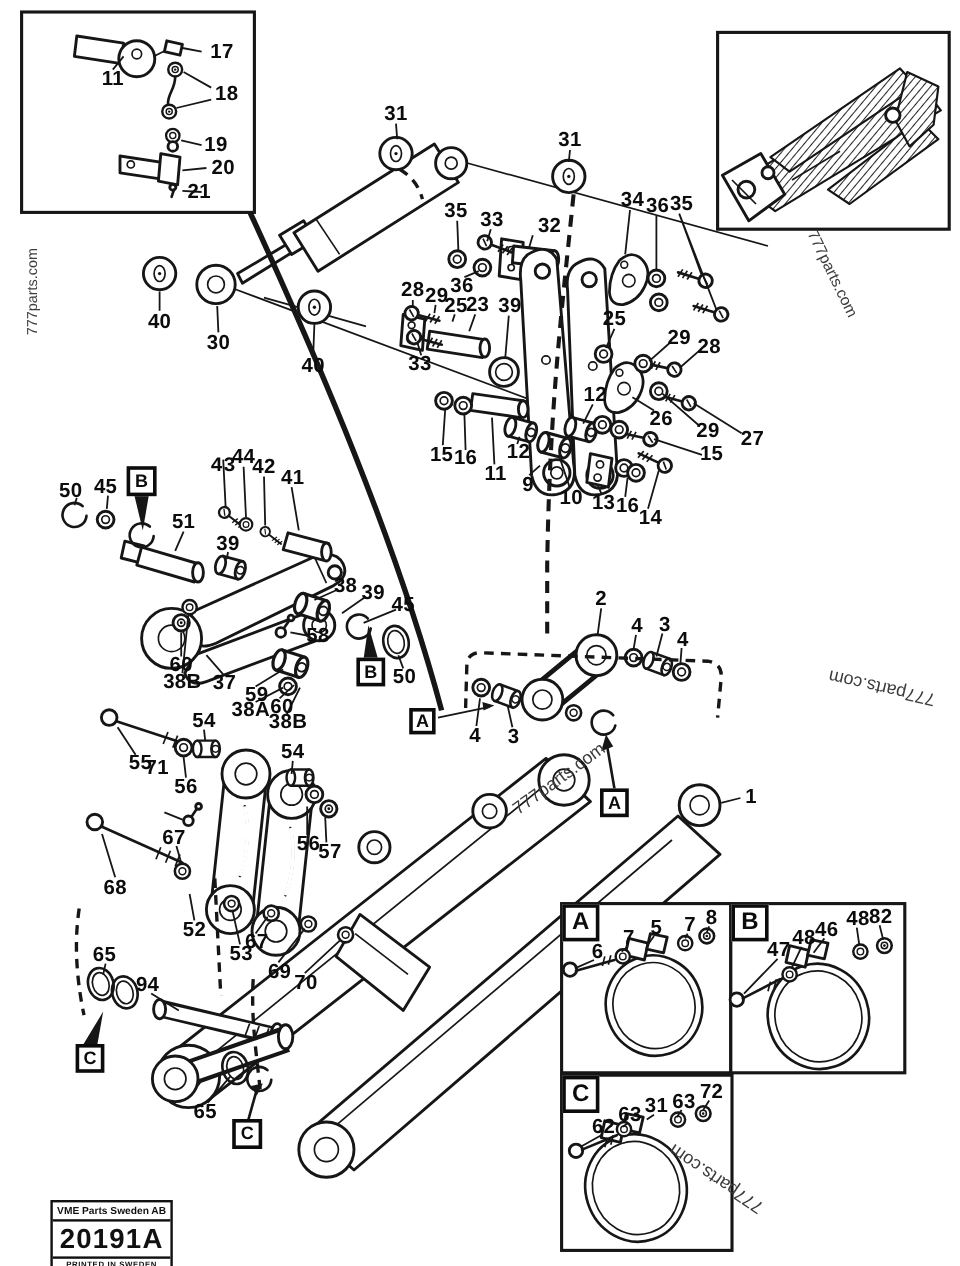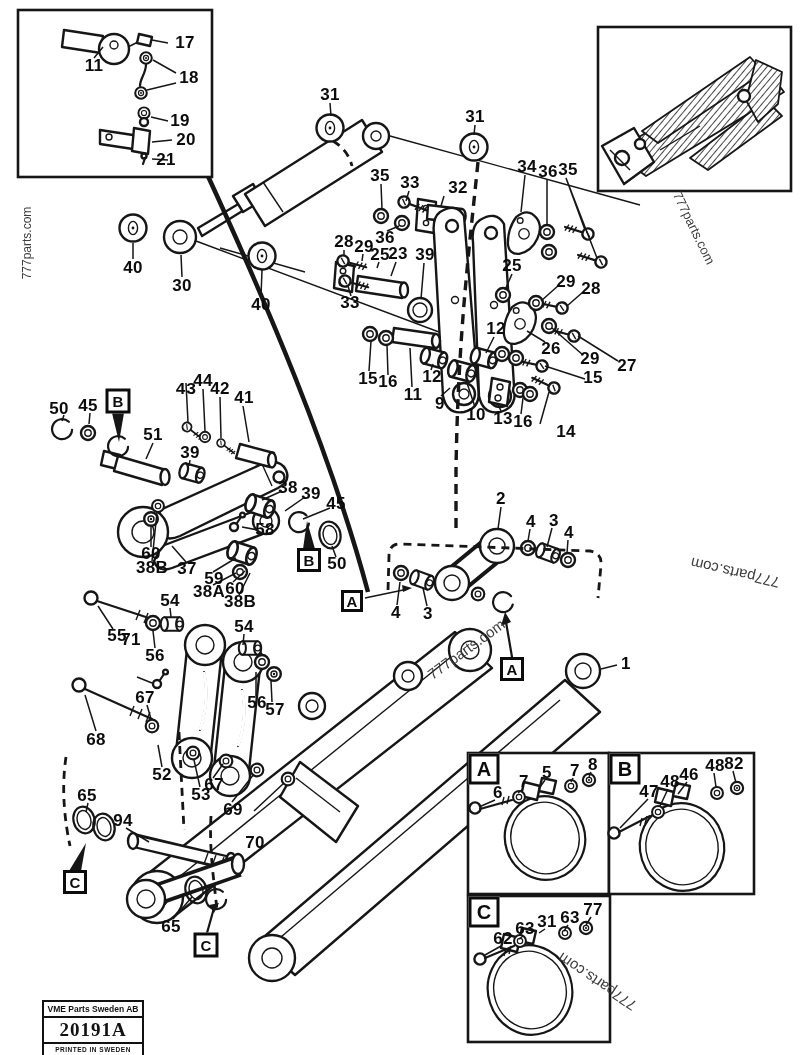--- a/index.html
+++ b/index.html
@@ -9,21 +9,21 @@
   #overlay{position:absolute;left:0;top:0;width:800px;height:1055px;}
   .callout{position:absolute;transform:translate(-50%,-50%);font-weight:bold;
            font-size:17px;color:#0c0c0c;white-space:nowrap;letter-spacing:.3px;}
   .marker{position:absolute;transform:translate(-50%,-50%);border:3px solid #0c0c0c;
           background:#fff;display:flex;align-items:center;justify-content:center;
           font-weight:bold;color:#0c0c0c;box-sizing:border-box;}
   .watermark{position:absolute;color:#3c3c3c;white-space:nowrap;transform-origin:center;}
   .tb{position:absolute;left:42px;top:1000px;width:98px;border:2px solid #111;
       background:#fff;text-align:center;color:#111;}
   .tb1{font-size:8.5px;font-weight:bold;padding:2px 1px;border-bottom:2px solid #111;}
-  .tb2{font-size:19px;font-weight:bold;letter-spacing:1px;padding:1px 0;font-family:Liberation Serif, serif;}
+  .tb2{font-size:23px;font-weight:bold;letter-spacing:1px;padding:1px 0;}
   .tb3{font-size:6.5px;font-weight:bold;border-top:2px solid #111;padding:2px 0;letter-spacing:.5px;}
   
   svg .ln{stroke:#161616;stroke-width:2.2;fill:none;stroke-linecap:round;stroke-linejoin:round}
   svg .th{stroke:#161616;stroke-width:1.4;fill:none}
   svg .ld{stroke:#161616;stroke-width:1.5;fill:none}
   svg .fw{fill:#fff;stroke:#161616;stroke-width:2.4;stroke-linejoin:round}
   svg .fb{fill:#161616;stroke:none}
   svg .dsh{stroke:#161616;stroke-width:3.4;fill:none;stroke-dasharray:10 7}
   svg .dsh2{stroke:#161616;stroke-width:2.8;fill:none;stroke-dasharray:8 6}
   svg .thick{stroke:#161616;stroke-width:4.5;fill:none}
@@ -425,21 +425,21 @@
       <div class="callout" style="left: 627px; top: 366px;">27</div>
       <div class="callout" style="left: 496px; top: 329px;">12</div>
       <div class="callout" style="left: 368px; top: 379px;">15</div>
       <div class="callout" style="left: 388px; top: 382px;">16</div>
       <div class="callout" style="left: 413px; top: 395px;">11</div>
       <div class="callout" style="left: 432px; top: 377px;">12</div>
       <div class="callout" style="left: 440px; top: 404px;">9</div>
       <div class="callout" style="left: 476px; top: 415px;">10</div>
       <div class="callout" style="left: 503px; top: 419px;">13</div>
       <div class="callout" style="left: 523px; top: 422px;">16</div>
-      <div class="callout" style="left: 566px; top: 432px;">14</div>
+      <div class="callout" style="left: 542px; top: 432px;">14</div>
       <div class="callout" style="left: 593px; top: 378px;">15</div>
       <div class="callout" style="left: 186px; top: 389px; font-family: Liberation Mono, monospace;">43</div>
       <div class="callout" style="left: 203px; top: 381px;">44</div>
       <div class="callout" style="left: 220px; top: 389px;">42</div>
       <div class="callout" style="left: 244px; top: 398px;">41</div>
       <div class="callout" style="left: 59px; top: 409px;">50</div>
       <div class="callout" style="left: 88px; top: 406px;">45</div>
       <div class="callout" style="left: 153px; top: 435px;">51</div>
       <div class="callout" style="left: 190px; top: 453px;">39</div>
       <div class="callout" style="left: 288px; top: 488px;">38</div>
@@ -460,21 +460,21 @@
       <div class="callout" style="left: 131px; top: 640px;">71</div>
       <div class="callout" style="left: 145px; top: 698px;">67</div>
       <div class="callout" style="left: 96px; top: 740px;">68</div>
       <div class="callout" style="left: 244px; top: 627px;">54</div>
       <div class="callout" style="left: 257px; top: 703px;">56</div>
       <div class="callout" style="left: 275px; top: 710px;">57</div>
       <div class="callout" style="left: 162px; top: 775px;">52</div>
       <div class="callout" style="left: 214px; top: 785px;">67</div>
       <div class="callout" style="left: 201px; top: 795px;">53</div>
       <div class="callout" style="left: 233px; top: 810px;">69</div>
-      <div class="callout" style="left: 255px; top: 819px; margin-top: 24px;">70</div>
+      <div class="callout" style="left: 255px; top: 819px;">70</div>
       <div class="callout" style="left: 501px; top: 499px;">2</div>
       <div class="callout" style="left: 531px; top: 522px;">4</div>
       <div class="callout" style="left: 554px; top: 521px;">3</div>
       <div class="callout" style="left: 569px; top: 533px;">4</div>
       <div class="callout" style="left: 396px; top: 613px;">4</div>
       <div class="callout" style="left: 428px; top: 614px;">3</div>
       <div class="callout" style="left: 626px; top: 664px;">1</div>
       <div class="callout" style="left: 87px; top: 796px;">65</div>
       <div class="callout" style="left: 123px; top: 821px;">94</div>
       <div class="callout" style="left: 171px; top: 927px;">65</div>
@@ -485,21 +485,21 @@
       <div class="callout" style="left: 593px; top: 765px;">8</div>
       <div class="callout" style="left: 649px; top: 792px;">47</div>
       <div class="callout" style="left: 670px; top: 782px;">48</div>
       <div class="callout" style="left: 689px; top: 775px;">46</div>
       <div class="callout" style="left: 715px; top: 766px;">48</div>
       <div class="callout" style="left: 734px; top: 764px;">82</div>
       <div class="callout" style="left: 503px; top: 939px;">62</div>
       <div class="callout" style="left: 525px; top: 929px;">63</div>
       <div class="callout" style="left: 547px; top: 922px;">31</div>
       <div class="callout" style="left: 570px; top: 918px;">63</div>
-      <div class="callout" style="left: 593px; top: 910px;">77</div>
+      <div class="callout" style="left: 593px; top: 910px;">72</div>
       <div class="marker" style="left: 118px; top: 401px; height: 25px; width: 25px; font-size: 15px;">B</div>
       <div class="marker" style="left: 309px; top: 560px; height: 24px; width: 24px; font-size: 15px;">B</div>
       <div class="marker" style="left: 352px; top: 601px; height: 22px; width: 22px; font-size: 15px;">A</div>
       <div class="marker" style="left: 512px; top: 669px; height: 24px; width: 24px; font-size: 15px;">A</div>
       <div class="marker" style="left: 75px; top: 882px; height: 24px; width: 24px; font-size: 15px;">C</div>
       <div class="marker" style="left: 206px; top: 945px; height: 25px; width: 25px; font-size: 15px;">C</div>
       <div class="marker" style="left: 484px; top: 769px; height: 31px; width: 31px; font-size: 20px;">A</div>
       <div class="marker" style="left: 625px; top: 769px; height: 31px; width: 31px; font-size: 20px;">B</div>
       <div class="marker" style="left: 484px; top: 912px; height: 31px; width: 31px; font-size: 20px;">C</div>
       <div class="watermark" style="left: 27px; top: 243px; font-size: 12px; transform: translate(-50%, -50%) rotate(-90deg);">777parts.com</div>

